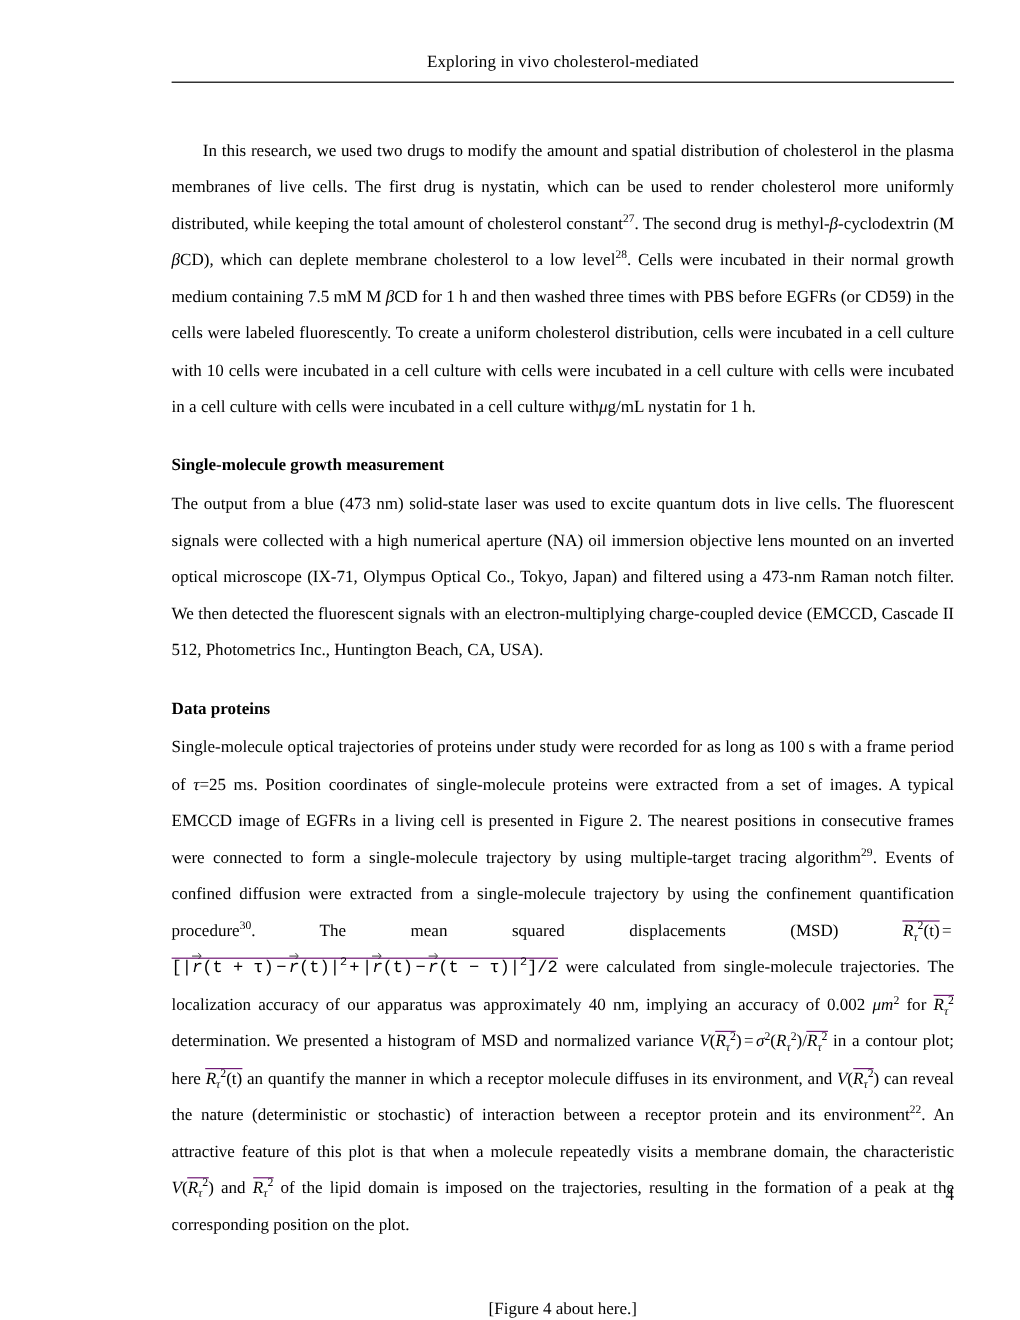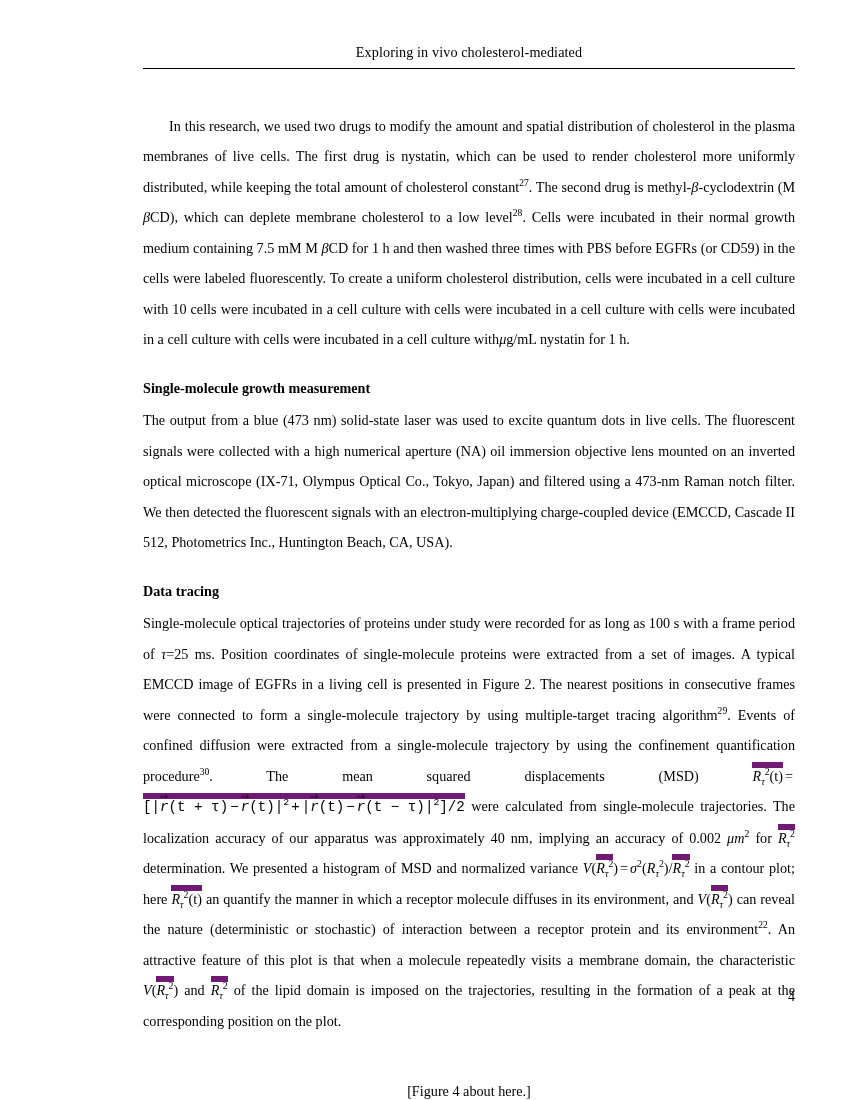--- a/index.html
+++ b/index.html
@@ -65,21 +65,21 @@
 
   
   .math {
     font-family: "Liberation Serif", "DejaVu Serif", serif;
     font-style: italic;
     white-space: nowrap;
   }
   .mathup { font-style: normal; }
   .ovl {
     display: inline-block;
-    border-top: 6px solid #701a75;
+    border-top: 1px solid #701a75;
     padding-top: 1px;
     line-height: 1.05;
   }
   sup.cite {
     font-size: 9.6px;
     vertical-align: super;
     line-height: 0;
     font-style: normal;
   }
   sup.mex {
@@ -141,21 +141,21 @@
     <hr class="runrule">
 
     <div class="body-area">
 
       <p class="para indent"><span>In this research, we used two drugs to modify the amount and spatial distribution of cholesterol in the plasma membranes of live cells. The first drug is nystatin, which can be used to render cholesterol more uniformly distributed, while keeping the total amount of cholesterol constant</span><sup class="cite">27</sup><span>. The second drug is methyl-</span><span class="math">β</span><span>-cyclodextrin (M </span><span class="math">β</span><span>CD), which can deplete membrane cholesterol to a low level</span><sup class="cite">28</sup><span>. Cells were incubated in their normal growth medium containing 7.5 mM M </span><span class="math">β</span><span>CD for 1 h and then washed three times with PBS before EGFRs (or CD59) in the cells were labeled fluorescently. To create a uniform cholesterol distribution, cells were incubated in a cell culture with 10 cells were incubated in a cell culture with cells were incubated in a cell culture with cells were incubated in a cell culture with cells were incubated in a cell culture with</span><span class="math">μ</span><span>g/mL nystatin for 1 h.</span></p>
 
       <h2 class="heading">Single-molecule growth measurement</h2>
 
       <p class="para">The output from a blue (473 nm) solid-state laser was used to excite quantum dots in live cells. The fluorescent signals were collected with a high numerical aperture (NA) oil immersion objective lens mounted on an inverted optical microscope (IX-71, Olympus Optical Co., Tokyo, Japan) and filtered using a 473-nm Raman notch filter. We then detected the fluorescent signals with an electron-multiplying charge-coupled device (EMCCD, Cascade II 512, Photometrics Inc., Huntington Beach, CA, USA).</p>
 
-      <h2 class="heading">Data tracing</h2>
+      <h2 class="heading">Data proteins</h2>
 
       <p class="para"><span>Single-molecule optical trajectories of proteins under study were recorded for as long as 100 s with a frame period of </span><span class="math">τ</span><span>=25 ms. Position coordinates of single-molecule proteins were extracted from a set of images. A typical EMCCD image of EGFRs in a living cell is presented in Figure 2. The nearest positions in consecutive frames were connected to form a single-molecule trajectory by using multiple-target tracing algorithm</span><sup class="cite">29</sup><span>. Events of confined diffusion were extracted from a single-molecule trajectory by using the confinement quantification procedure</span><sup class="cite">30</sup><span>. The mean squared displacements (MSD) </span><span class="math"><span class="ovl"><span>R</span><sub class="msb">τ</sub><sup class="mex">2</sup><span class="mathup">(t)</span></span><span class="op">=</span></span><span class="math msd-line"><span class="ovl"><span class="mathup">[|</span><span class="vec"><span class="arrow">
                   <svg viewBox="0 0 20 8" preserveAspectRatio="none">
                     <path d="M0 5 H17 M12 1.5 L18 5 L12 8.5" stroke="#000" stroke-width="1.1" fill="none"></path>
                   </svg>
                 </span><span>r</span></span><span class="mathup">(t + τ)</span><span class="op">−</span><span class="vec"><span class="arrow">
                   <svg viewBox="0 0 20 8" preserveAspectRatio="none">
                     <path d="M0 5 H17 M12 1.5 L18 5 L12 8.5" stroke="#000" stroke-width="1.1" fill="none"></path>
                   </svg>
                 </span><span>r</span></span><span class="mathup">(t)</span><span class="mathup">|</span><sup class="mex">2</sup><span class="op">+</span><span class="mathup">|</span><span class="vec"><span class="arrow">

